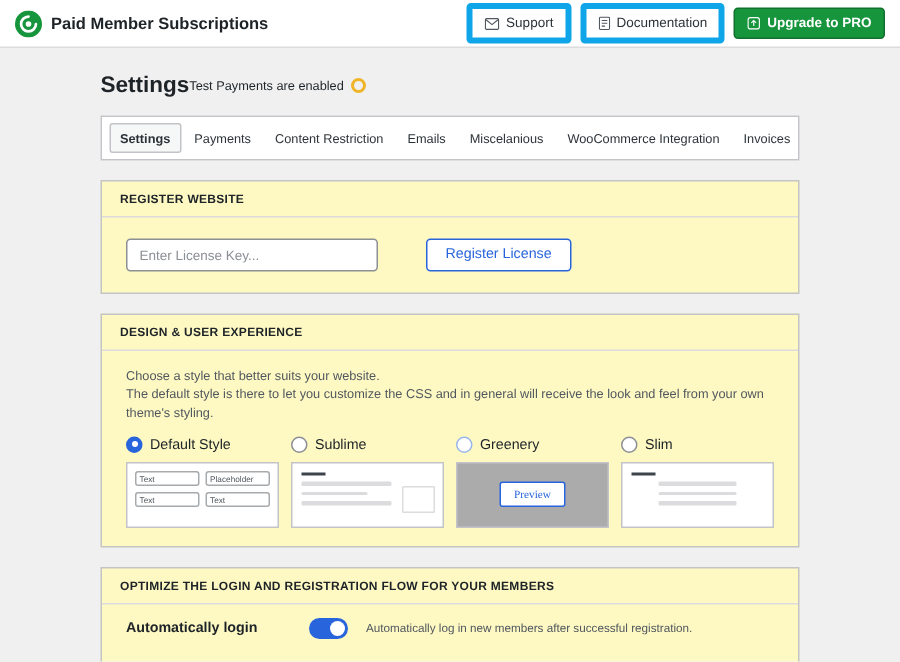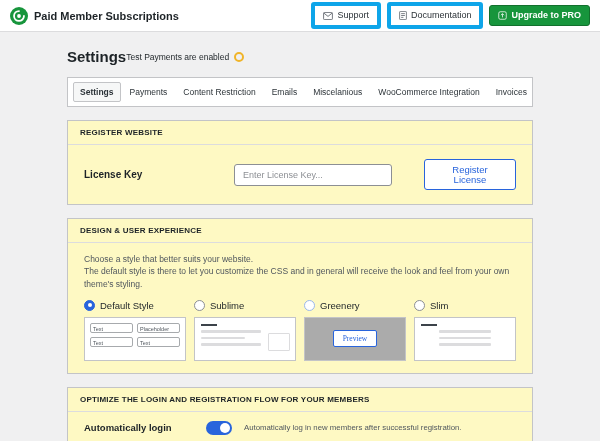--- a/index.html
+++ b/index.html
@@ -150,21 +150,20 @@
     <a class="tab">Content Restriction</a>
     <a class="tab">Emails</a>
     <a class="tab">Miscelanious</a>
     <a class="tab">WooCommerce Integration</a>
     <a class="tab">Invoices</a>
   </nav>
 
   <section class="card">
     <div class="card-h">REGISTER WEBSITE</div>
     <div class="lic-row">
-      <label class="f-label">License Key</label>
       <input class="text-input" type="text" placeholder="Enter License Key..." style="">
       <button class="btn outline-blue">Register License</button>
     </div>
   </section>
 
   <section class="card">
     <div class="card-h">DESIGN &amp; USER EXPERIENCE</div>
     <div class="design-b">
       <p class="desc">Choose a style that better suits your website.</p>
       <p class="desc">The default style is there to let you customize the CSS and in general will receive the look and feel from your own theme's styling.</p>

